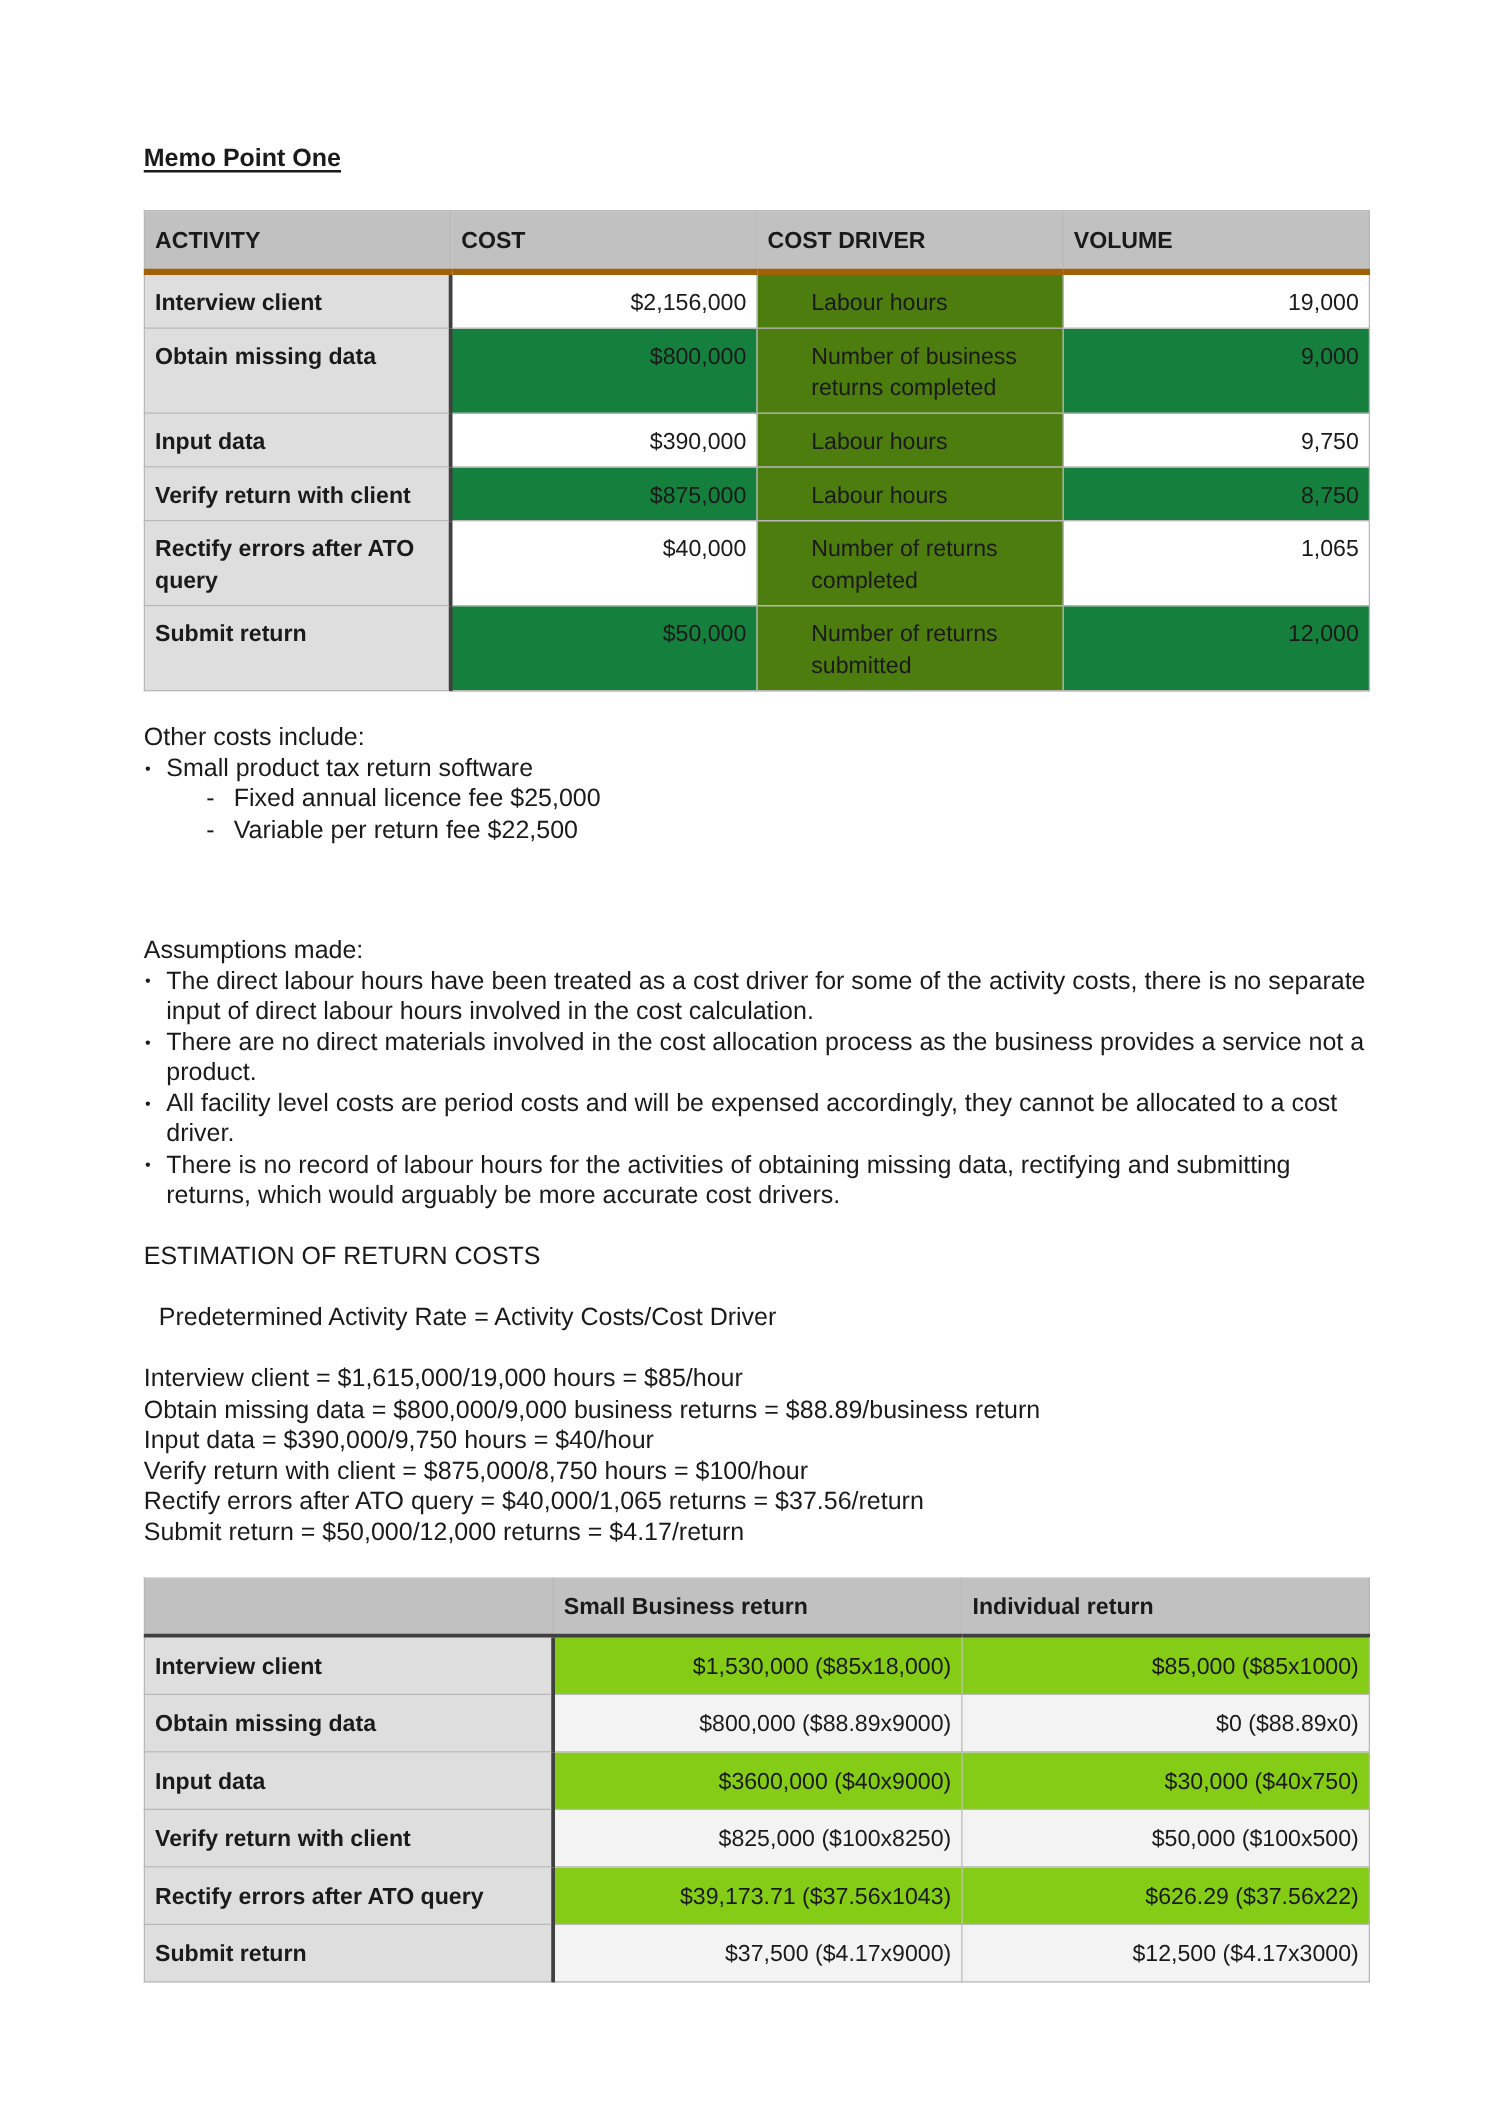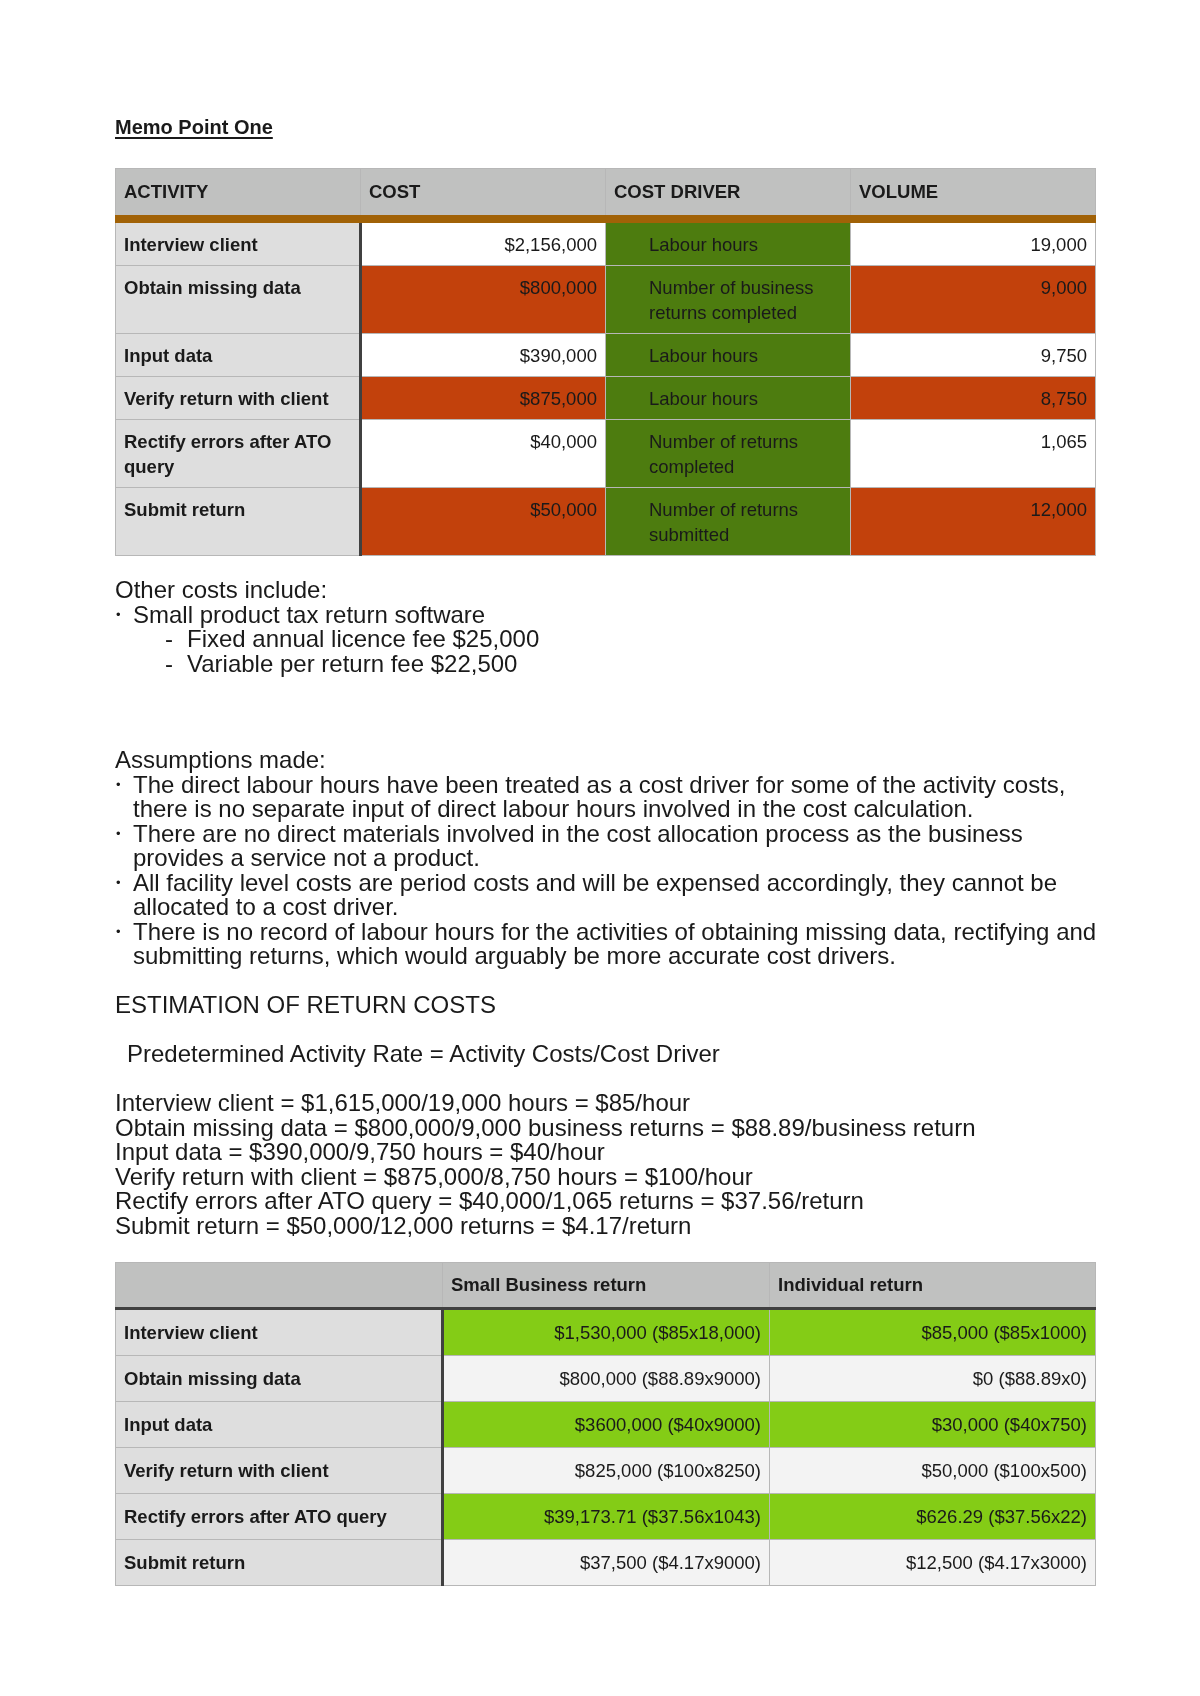--- a/index.html
+++ b/index.html
@@ -5,29 +5,29 @@
     html, body { margin: 0; padding: 0; background: #ffffff; }
     body { width: 1200px; height: 1696px; position: relative; overflow: hidden;
            font-family: "Liberation Sans", sans-serif; color: #1a1a1a; }
     .page { position: absolute; left: 115px; top: 0; width: 980px; }
     .memo-title { position: absolute; top: 116px; left: 0; font-weight: bold; font-size: 20px; text-decoration: underline; text-underline-offset: 3px; }
 
     table { border-collapse: collapse; table-layout: fixed; width: 980px; }
     td, th { border: 1px solid #b7b7b7; font-size: 18.5px; vertical-align: top; padding: 0; }
     th { background: #c0c1c0; text-align: left; font-weight: bold; height: 46px; vertical-align: middle; padding: 0 8px; }
     .t1 { position: absolute; top: 168px; left: 0; }
-    .t1 tr.hdr th { border-bottom: 8px solid #a16207; }
+    .t1 tr.hdr th { border-bottom: 5px solid #a16207; }
     .t1 td { padding: 9px 8px 8px 8px; line-height: 25px; }
     .t1 td.act { background: #dedede; font-weight: bold; border-right: 3px solid #404040; }
     .t1 td.num { text-align: right; }
     .t1 td.drv { background: #4d7c0f; padding-left: 43px; }
     .t1 tr.odd td.num { background: #ffffff; }
-    .t1 tr.even td.num { background: #c2410c; }
+    .t1 tr.even td.num { background: #15803d; }
 
-    .block { position: absolute; left: 0; font-size: 24px; line-height: 24.5px; width: 990px; }
+    .block { position: absolute; left: 0; font-size: 20px; line-height: 24.5px; width: 990px; }
     .bul { position: relative; padding-left: 18px; }
     .bul::before { content: "\2022"; position: absolute; left: 1px; top: 0; font-size: 13px; }
     .dash { position: relative; padding-left: 72px; }
     .dash::before { content: "-"; position: absolute; left: 50px; top: 0; }
 
     .t2 { position: absolute; top: 1262px; left: 0; }
     .t2 tr.hdr th { border-bottom: 3px solid #404040; height: 44px; }
     .t2 td { height: 45px; vertical-align: middle; padding: 0 8px; }
     .t2 td.act { background: #dedede; font-weight: bold; border-right: 3px solid #404040; }
     .t2 td.num { text-align: right; }

